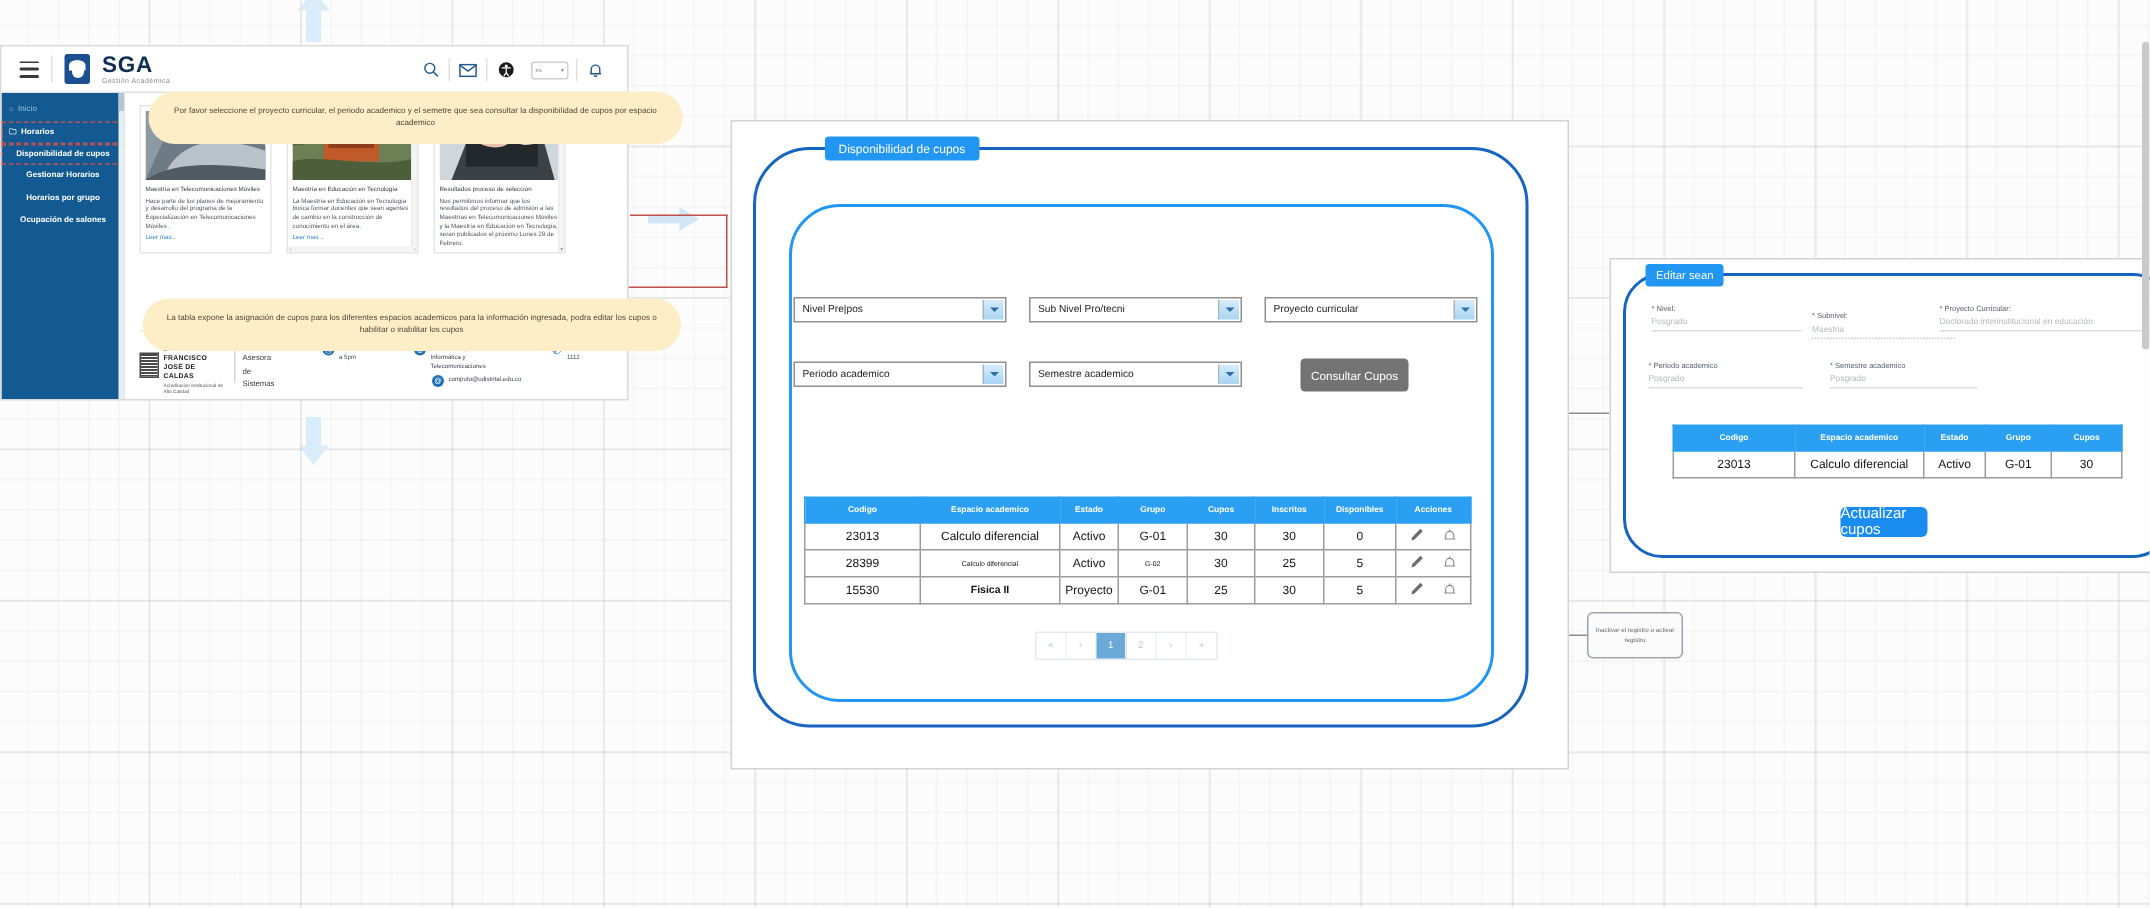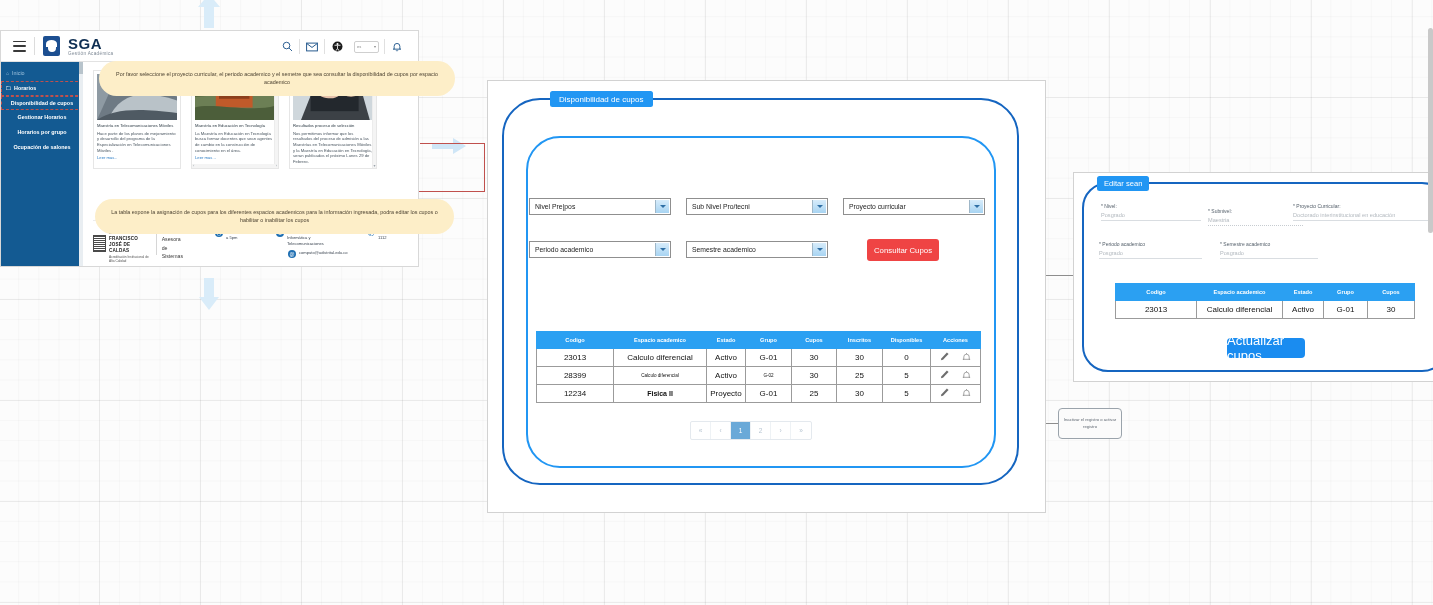--- a/index.html
+++ b/index.html
@@ -175,21 +175,21 @@
     background:linear-gradient(#d7ecfb,#a8d4f2);
     border-left:1px solid #9fb7c8;
     display:flex; align-items:center; justify-content:center;
   }
   .sel .caret i{
     width:0;height:0;border-left:3px solid transparent;border-right:3px solid transparent;
     border-top:3.5px solid #2f6fa5; display:block;
   }
   #btn-consultar{
     position:absolute; left:867px; top:239px; width:72px; height:22px;
-    background:#ef4444; color:#fff; border-radius:3px; font-size:7.8px;
+    background:#737373; color:#fff; border-radius:3px; font-size:7.8px;
     display:flex; align-items:center; justify-content:center; cursor:pointer;
   }
 
   
   #cupos-table{
     position:absolute; left:536px; top:331px; border-collapse:collapse;
     border:1px solid #8a8a8a; background:#fff;
   }
   #cupos-table th{
     background:#2ba0f2; color:#fff; font-size:5.6px; font-weight:bold;
@@ -240,22 +240,22 @@
   }
   #edit-table th{
     background:#2ba0f2; color:#fff; font-size:5.6px; font-weight:bold;
     padding:5px 2px; border:1px solid #2ba0f2; text-align:center;
   }
   #edit-table td{
     border:1px solid #9b9b9b; font-size:8px; color:#111;
     text-align:center; padding:3px 2px; height:18px;
   }
   #btn-actualizar{
-    position:absolute; left:153px; top:165px; width:78px; height:20px;
-    background:#1a8cf0; color:#fff; border-radius:4px; font-size:13px;
+    position:absolute; left:153px; top:165px; width:58px; height:20px;
+    background:#1a8cf0; color:#fff; border-radius:4px; font-size:10px;
     display:flex; align-items:center; justify-content:center; cursor:pointer;
   }
 
   
   #note-inactivar{
     position:absolute; left:1058px; top:408px; width:64px; height:31px;
     border:1px solid #9aa3ab; border-radius:4px; background:#fbfbfb;
     font-size:4.2px; color:#5d6670; text-align:center; line-height:1.5;
     display:flex; align-items:center; justify-content:center; padding:2px;
   }
@@ -583,21 +583,21 @@
           <span class="act-ico">
             <svg width="9" height="10" viewBox="0 0 12 13" fill="none" stroke="#8a8a8a" stroke-width="1">
                 <path d="M2.4 9.6 V6.4 a3.6 3.6 0 0 1 7.2 0 v3.2 h1.2 H1.2 Z"></path>
                 <path d="M6 2.8 V1.2"></path>
               </svg>
           </span>
         </div>
       </td>
     </tr>
     <tr>
-      <td>12234</td>
+      <td>15530</td>
       <td style="font-size:7px;font-weight:bold;">Fisica  II</td>
       <td>Proyecto</td>
       <td>G-01</td>
       <td>25</td>
       <td>30</td>
       <td>5</td>
       <td>
         <div class="act-cell">
           <span class="act-ico">
             <svg width="9" height="9" viewBox="0 0 12 12">

